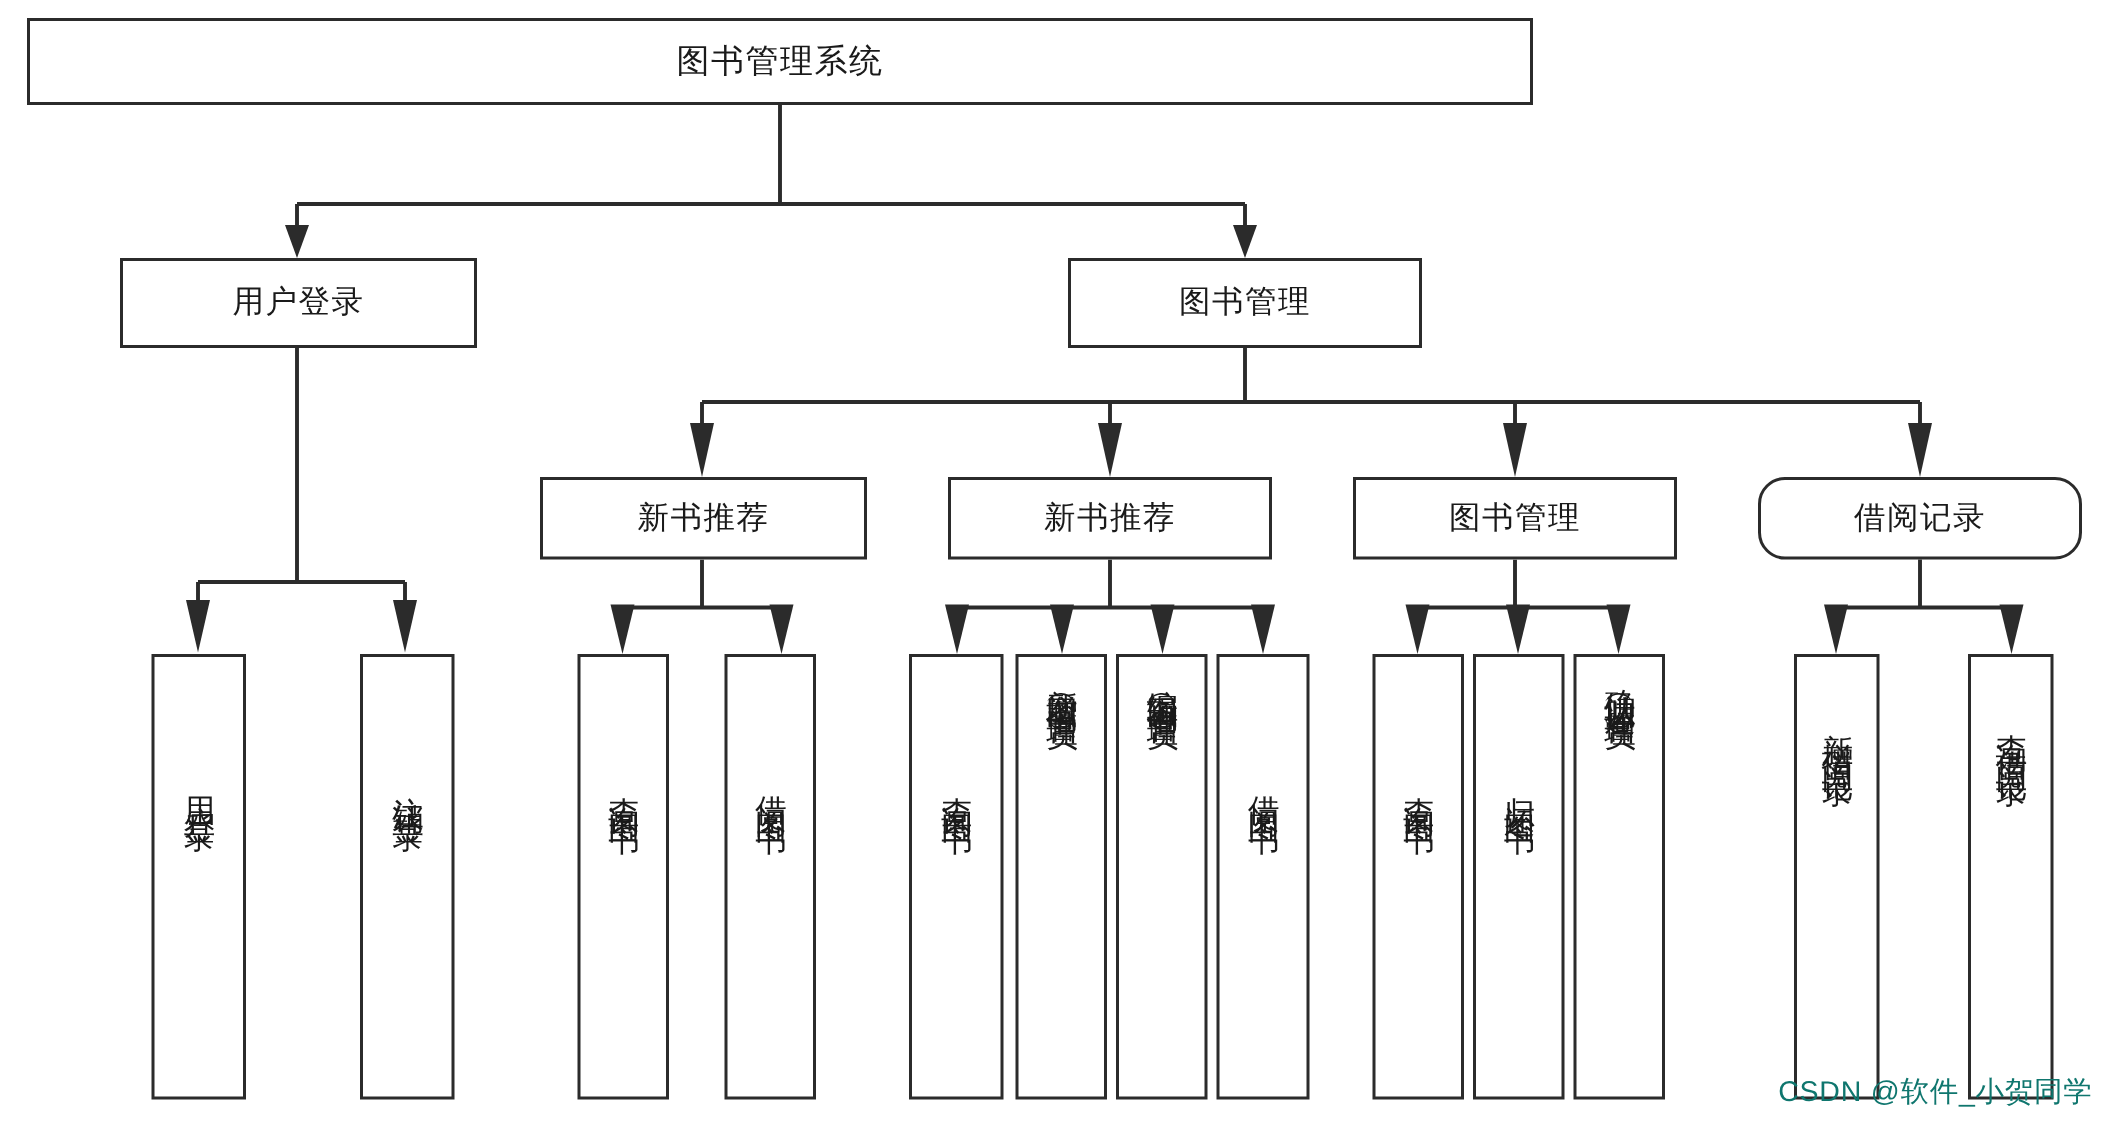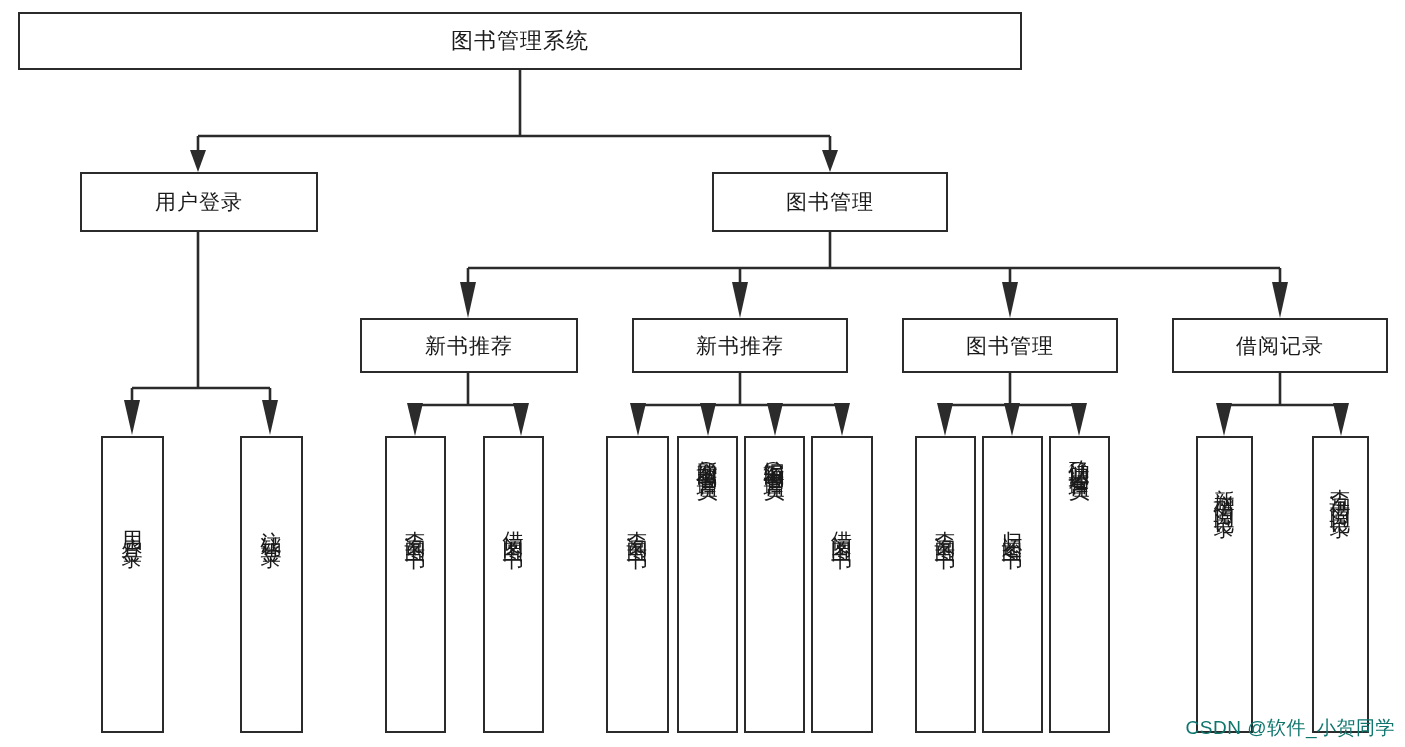--- a/index.html
+++ b/index.html
@@ -141,21 +141,21 @@
 
   <div class="node h" style="left:712px;top:172px;width:236px;height:60px;">
     <span>图书管理</span>
   </div>
   <div class="node h" style="left:632px;top:318px;width:216px;height:55px;">
     <span>新书推荐</span>
   </div>
   <div class="node h" style="left:902px;top:318px;width:216px;height:55px;">
     <span>图书管理</span>
   </div>
-  <div class="node h" style="left:1172px;top:318px;width:216px;height:55px;">
+  <div class="node h" style="left:1172px;top:318px;width:216px;height:55px;border-radius:18px;">
     <span>借阅记录</span>
   </div>
 
   <div class="node v" style="left:101px;top:436px;width:63px;height:297px;padding-top:76px;">
     <span class="vtext">用户登录</span>
   </div>
   <div class="node v" style="left:240px;top:436px;width:63px;height:297px;padding-top:76px;">
     <span class="vtext">注销登录</span>
   </div>
 

